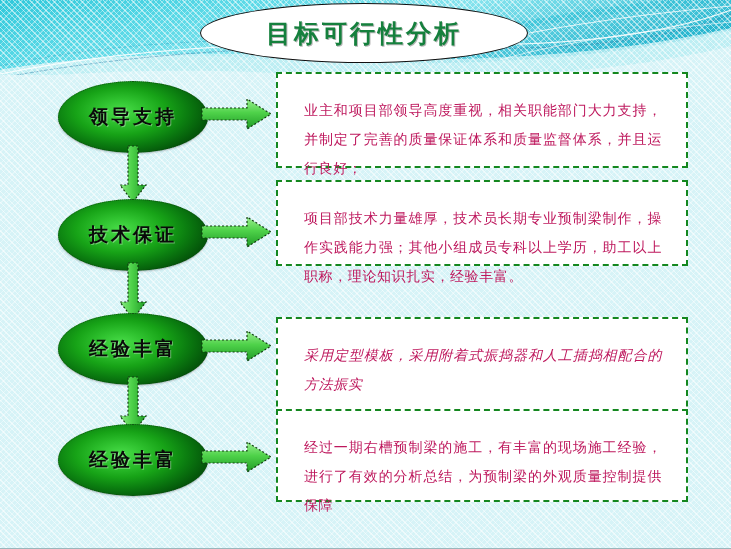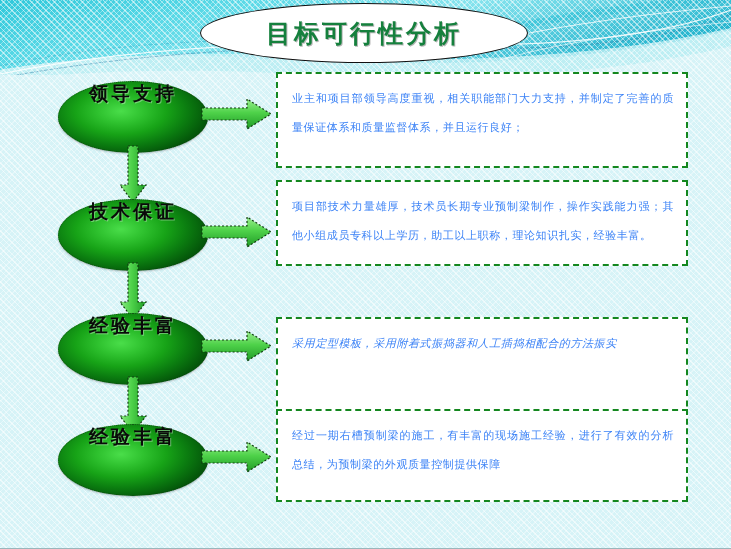--- a/index.html
+++ b/index.html
@@ -83,21 +83,21 @@
     border-radius: 50%;
     background:
       radial-gradient(ellipse 58% 62% at 42% 42%,
         #4ade4a 0%,
         #2fc22f 26%,
         #17a317 52%,
         #0b7d10 76%,
         #04560a 100%);
     box-shadow: 0 1px 2px rgba(0,0,0,.25);
     display: flex;
-    align-items: flex-start;
+    align-items: center;
     justify-content: center;
     outline: 1px dotted rgba(20,60,20,.65);
     outline-offset: -1px;
   }
   .node-label {
     font-family: "DejaVu Serif", "Liberation Serif", serif;
     font-size: 19px;
     font-weight: 700;
     color: #0a0a0a;
     letter-spacing: 3px;
@@ -124,25 +124,25 @@
   .textbox {
     position: absolute;
     left: 276px;
     width: 412px;
     background: #ffffff;
     border: 2.5px dashed #14871f;
     box-sizing: border-box;
     padding: 6px 8px 6px 10px;
   }
   .textbox p {
-    margin: 4px;
+    margin: 16px;
     font-family: "DejaVu Serif", "Liberation Serif", serif;
-    font-size: 11px;
+    font-size: 14px;
     line-height: 29px;
-    color: #3b82f6;
+    color: #be185d;
     letter-spacing: .6px;
     text-align: justify;
     text-justify: inter-character;
   }
 
   
   #node-1 { left: 58px;  top: 81px;  }
   #node-2 { left: 58px;  top: 199px; }
   #node-3 { left: 58px;  top: 313px; }
   #node-4 { left: 58px;  top: 424px; }

